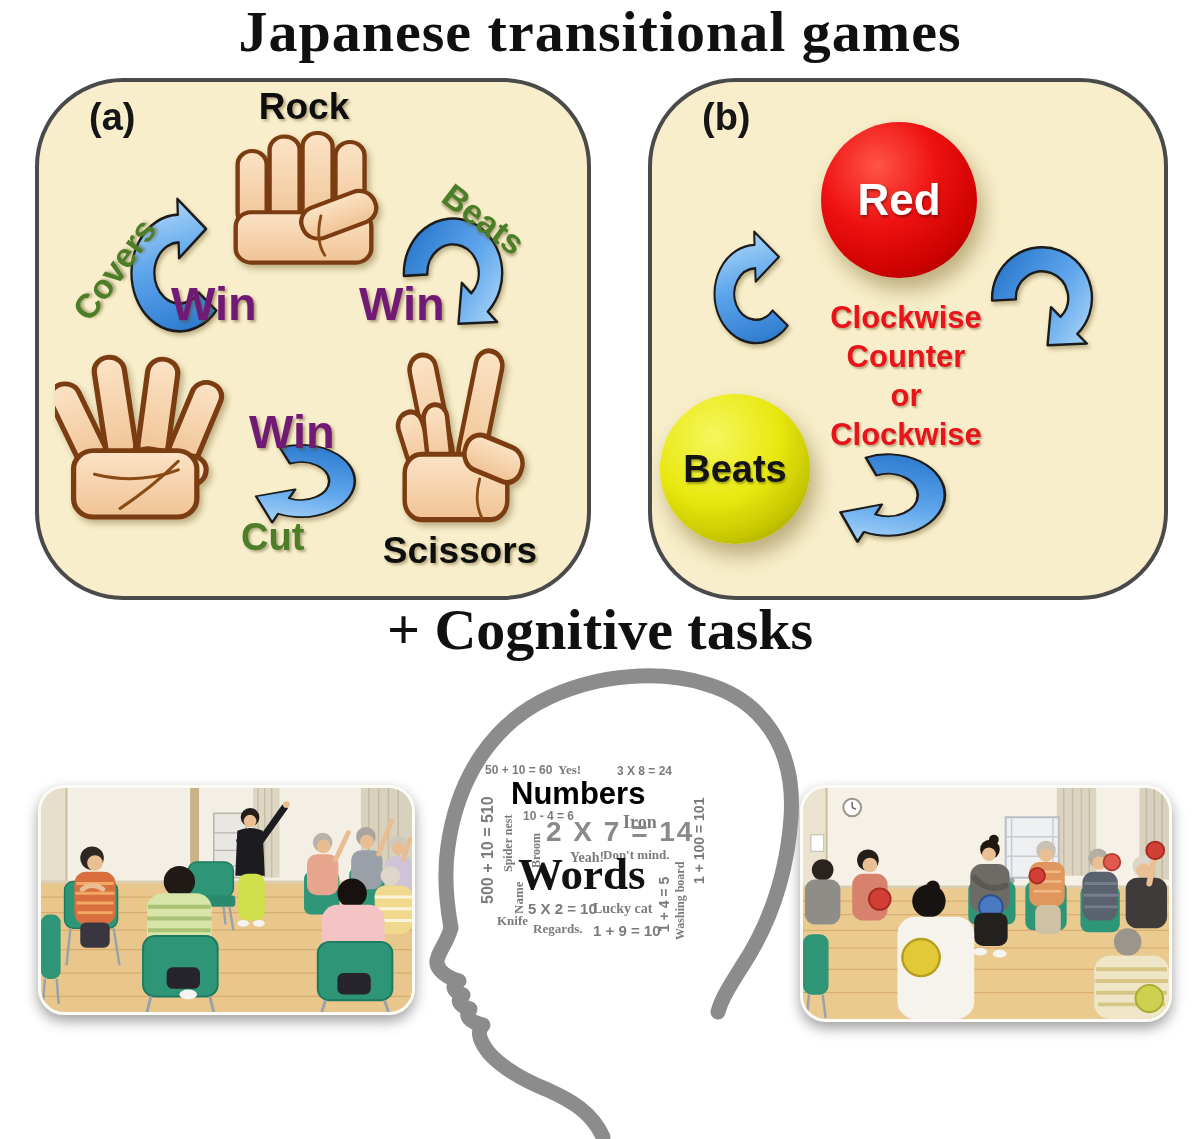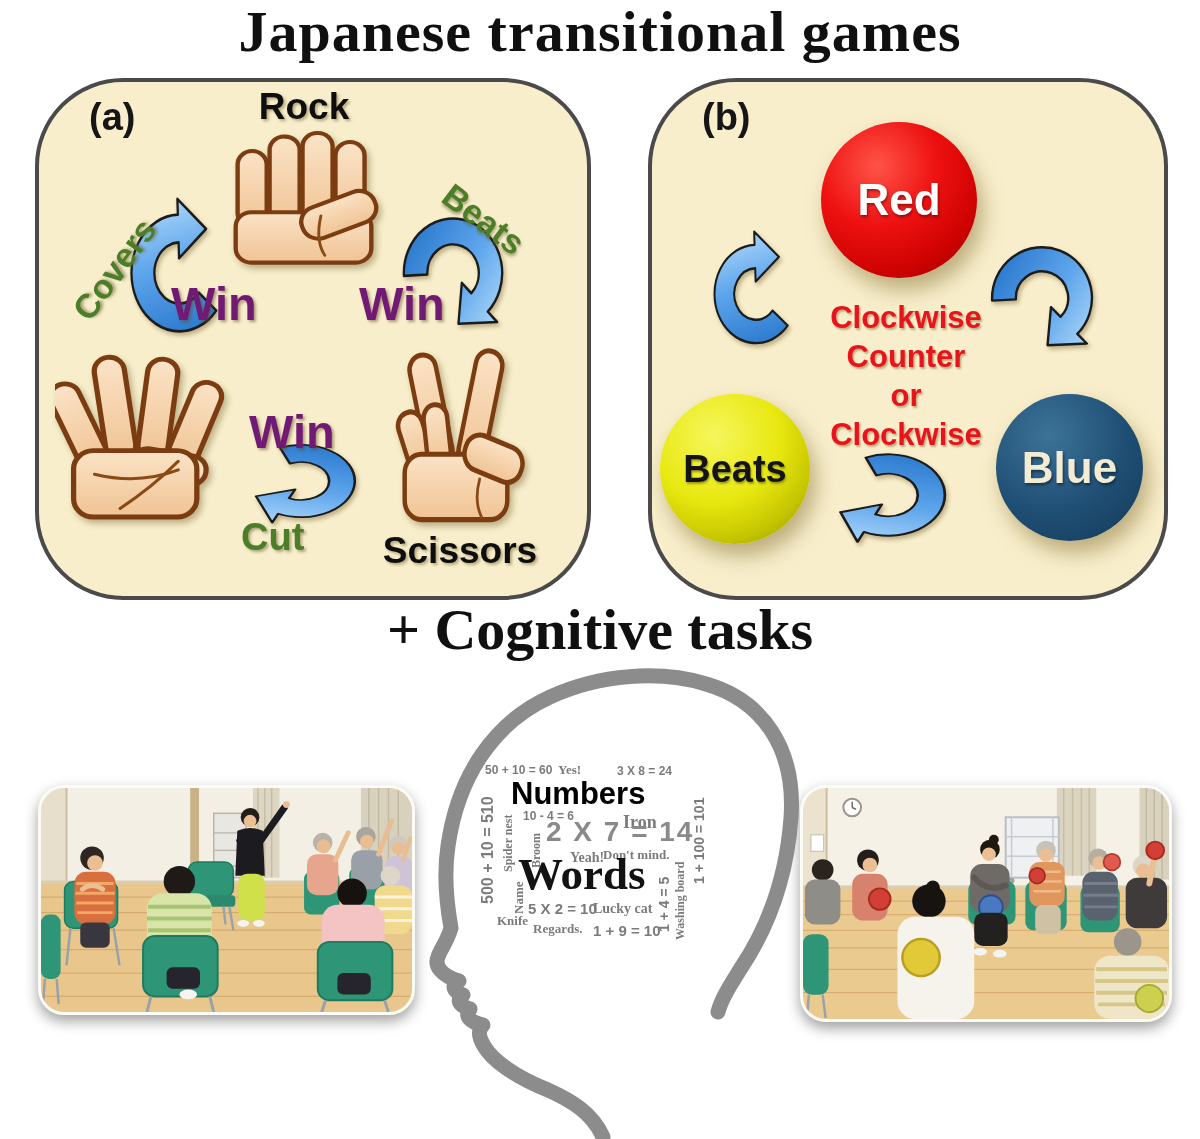--- a/index.html
+++ b/index.html
@@ -143,23 +143,20 @@
   </section>
 
   <section class="panel panel-b">
     <span class="panel-label" style="left:50px;top:14px">(b)</span>
 
     <div class="ball ball-red" style="left:169px;top:40px;width:156px;height:156px">
       <span>Red</span>
     </div>
     <div class="ball ball-yellow" style="left:8px;top:312px;width:150px;height:150px">
       <span>Beats</span>
-    </div>
-    <div class="ball ball-blue" style="left:344px;top:312px;width:147px;height:147px">
-      <span>Blue</span>
     </div>
 
     <div class="center-lines" style="left:146px;top:216px;width:216px">
       <div>Clockwise</div>
       <div>Counter</div>
       <div>or</div>
       <div>Clockwise</div>
     </div>
 
     <svg class="arrow" style="left:50px;top:148px;width:108px;height:128px" viewBox="-82 -82 164 164" preserveAspectRatio="none">

